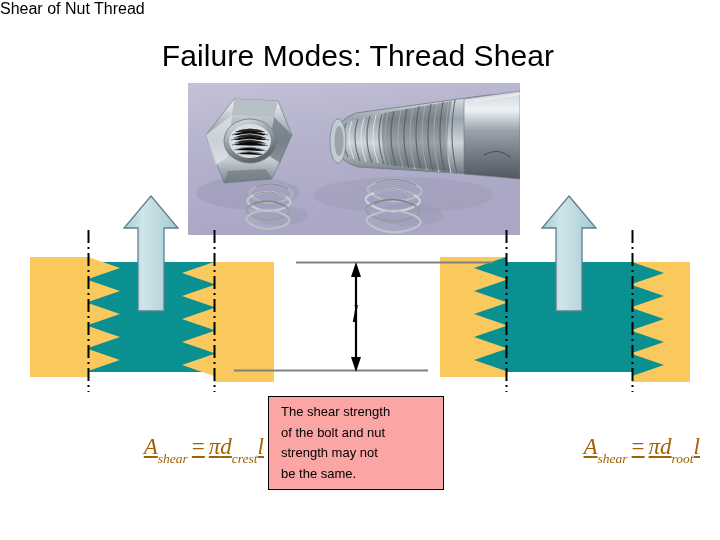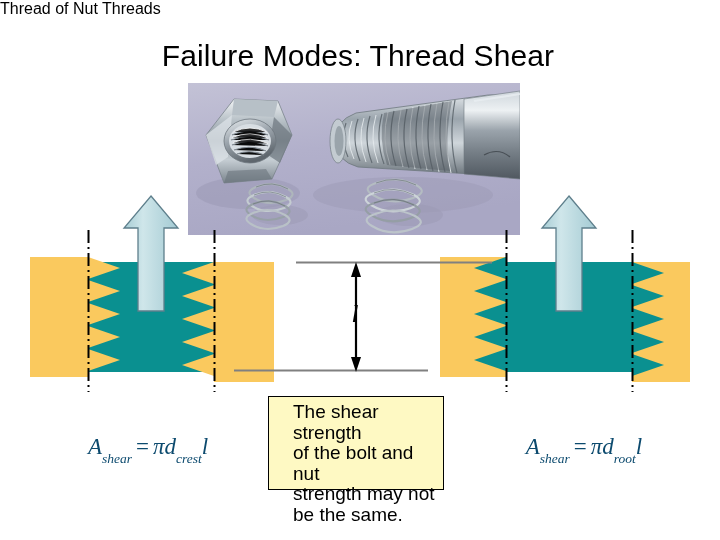--- a/index.html
+++ b/index.html
@@ -52,26 +52,27 @@
     left: 0;
     top: 0;
     width: 720px;
     height: 540px;
   }
   #caption-left  { left: 32px;  top: 402px; width: 232px; }
   #caption-right { left: 452px; top: 402px; width: 232px; }
 
   .formula {
     position: absolute;
-    text-align: center;
+    text-align: right;
     font-family: "Liberation Serif", serif;
     font-style: italic;
     font-size: 23px;
-    color: #0c4a6e;
+    color: #a16207;
     white-space: nowrap;
+    text-decoration: underline;
   }
   #formula-left  { left: 32px;  top: 434px; width: 232px; }
   #formula-right { left: 468px; top: 434px; width: 232px; }
   .formula .sub {
     font-size: 13.5px;
     vertical-align: sub;
     position: relative;
     top: 3px;
     font-style: italic;
   }
@@ -85,24 +86,24 @@
   }
 
   
   #note-box {
     position: absolute;
     left: 268px;
     top: 396px;
     width: 176px;
     height: 94px;
     border: 1px solid #000000;
-    background: #fef9c3;
+    background: #fca5a5;
     box-sizing: border-box;
-    padding: 5px 7px 5px 24px;
-    font-size: 19px;
+    padding: 5px 7px 5px 12px;
+    font-size: 13px;
     line-height: 20.5px;
     color: #000000;
     font-family: "Liberation Sans", sans-serif;
   }
 
   
   #dim-label {
     position: absolute;
     left: 340px;
     top: 300px;
@@ -330,21 +331,21 @@
       <line x1="234" y1="370.5" x2="428" y2="370.5" stroke="#808080" stroke-width="2"></line>
 
       <line x1="356" y1="268" x2="356" y2="366" stroke="#000000" stroke-width="2.2"></line>
       <polygon points="356,262 351,277 361,277" fill="#000000"></polygon>
       <polygon points="356,372 351,357 361,357" fill="#000000"></polygon>
     </g>
   </svg>
 
   <div id="dim-label">l</div>
 
-  <div id="caption-left">Thread of Nut Threads</div>
+  <div id="caption-left">Shear of Nut Thread</div>
 
   <div id="formula-left" class="formula">
     <span>A</span><span class="sub">shear</span><span class="eq">=</span><span class="pi">π</span><span>d</span><span class="sub">crest</span><span>l</span>
   </div>
 
 
   <div id="formula-right" class="formula">
     <span>A</span><span class="sub">shear</span><span class="eq">=</span><span class="pi">π</span><span>d</span><span class="sub">root</span><span>l</span>
   </div>
 

